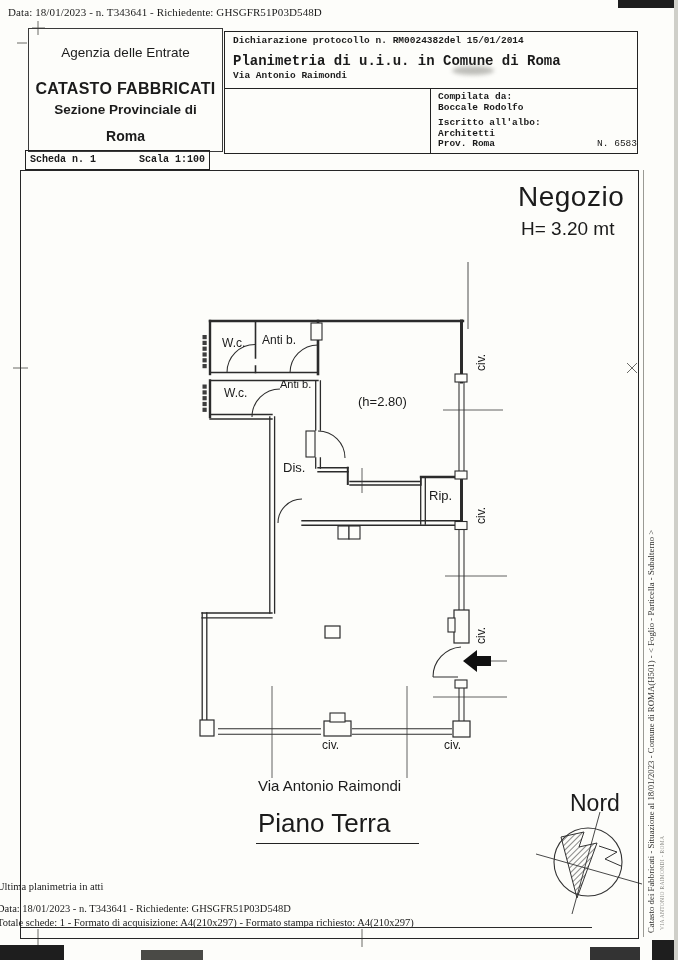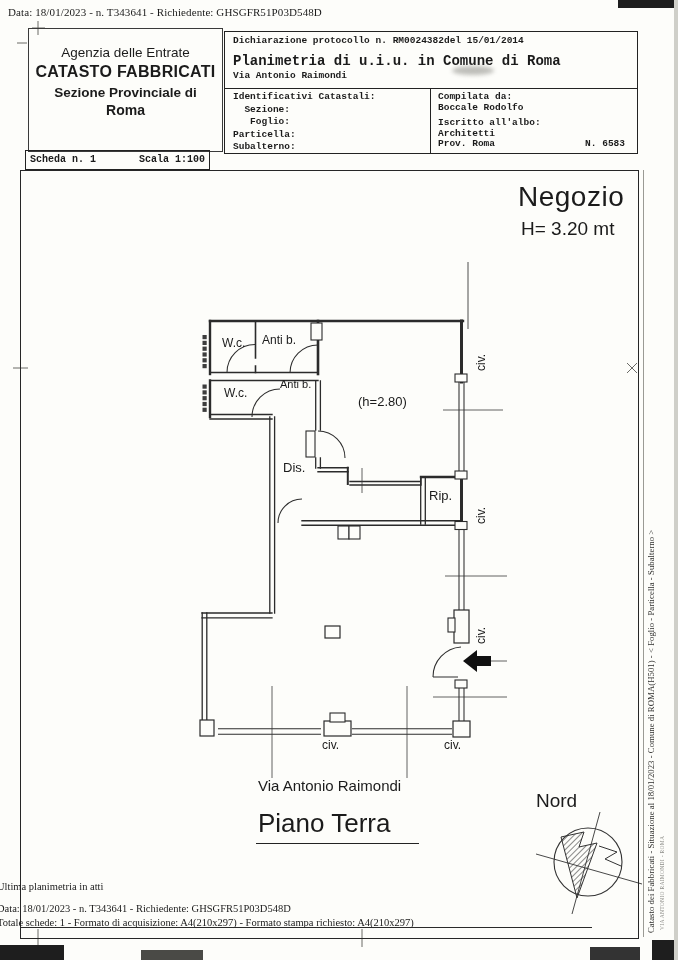--- a/index.html
+++ b/index.html
@@ -8,51 +8,51 @@
     background:#fdfdfa;font-family:"Liberation Sans",sans-serif;color:#1b1b1b;
   }
   .abs{position:absolute;}
   .serif{font-family:"Liberation Serif",serif;}
   .mono{font-family:"Liberation Mono","DejaVu Sans Mono",monospace;}
   
   .top-line{left:8px;top:6px;font-size:11px;letter-spacing:.1px;}
   
   .office-box{left:28px;top:28px;width:193px;height:122px;border:1px solid #3a3a3a;text-align:center;}
   .office-box .l1{margin-top:16px;font-size:13.5px;font-weight:normal;}
-  .office-box .l2{margin-top:3px;font-size:16px;font-weight:bold;letter-spacing:.3px;}
+  .office-box .l2{margin-top:20px;font-size:16px;font-weight:bold;letter-spacing:.3px;}
   .office-box .l3{margin-top:4px;font-size:13.5px;font-weight:bold;}
-  .office-box .l4{margin-top:2px;font-size:14px;font-weight:bold;}
+  .office-box .l4{margin-top:11px;font-size:14px;font-weight:bold;}
   
   .decl-table{left:224px;top:31px;width:412px;height:121px;border:1.5px solid #222;}
   .decl-top{position:absolute;left:0;top:0;right:0;height:56px;text-decoration:underline;}
   .decl-top .t1{position:absolute;left:8px;top:3px;font-size:9.5px;font-weight:bold;}
   .decl-top .t2{position:absolute;left:8px;top:21px;font-size:14px;font-weight:bold;}
   .decl-top .t3{position:absolute;left:8px;top:38px;font-size:9.5px;font-weight:bold;}
   .decl-div{position:absolute;left:0;top:56px;right:0;border-top:1.4px solid #222;}
   .decl-bottom{position:absolute;left:0;top:57px;right:0;bottom:0;}
   .ident{position:absolute;left:8px;top:2px;font-size:9.5px;font-weight:bold;line-height:12.5px;white-space:pre;}
   .cell-div{position:absolute;left:205px;top:0;bottom:0;border-left:1.4px solid #222;}
   .compiler{position:absolute;left:213px;top:2px;font-size:9.5px;font-weight:bold;line-height:11px;}
   .compiler .gap{height:4px;}
-  .n-right{position:absolute;right:12px;bottom:4px;font-size:9.5px;font-weight:bold;padding-left:40px;}
+  .n-right{position:absolute;right:0;bottom:4px;font-size:9.5px;font-weight:normal;padding-left:40px;}
   .prov{position:absolute;left:213px;bottom:4px;font-size:9.5px;font-weight:bold;text-align:right;}
   .smudge{left:452px;top:66px;width:42px;height:9px;background:#8a8a84;border-radius:50%;filter:blur(2px);opacity:.55;}
   
   .scheda{left:25px;top:150px;width:183px;height:18px;border:1.6px solid #222;font-size:10px;font-weight:bold;}
   .scheda .s1{position:absolute;left:4px;top:3px;}
   .scheda .s2{position:absolute;left:113px;top:3px;}
   
   .frame{left:20px;top:170px;width:617px;height:767px;border:1.7px solid #262626;}
   .frame2{left:643px;top:170px;width:0;height:767px;border-left:.8px solid #9a9a94;}
   
   .negozio{left:518px;top:181px;font-size:28px;letter-spacing:.5px;}
   .negozio-h{left:521px;top:218px;font-size:19px;}
   .street{left:258px;top:777px;font-size:15px;}
   .floor{left:256px;top:808px;font-size:26px;border-bottom:1.4px solid #222;padding:0 28px 4px 2px;}
-  .nord{left:536px;top:790px;font-size:19px;text-align:center;}
+  .nord{left:570px;top:790px;font-size:23px;text-align:center;}
   
   .rl{font-size:12px;white-space:nowrap;}
   .rl13{font-size:13px;white-space:nowrap;}
   .vciv{transform-origin:0 0;transform:rotate(-90deg);font-size:12px;white-space:nowrap;}
   
   .vside{transform-origin:0 0;transform:rotate(-90deg);white-space:nowrap;}
   .vside1{left:646px;top:933px;font-size:8.8px;color:#2e2e2c;}
   .vside2{left:659px;top:930px;font-size:5.5px;color:#8d8d88;letter-spacing:.3px;}
   
   .f1{left:-3px;top:881px;font-size:10.5px;}
@@ -207,25 +207,20 @@
 </div>
 
 <div class="abs decl-table mono">
   <div class="decl-top">
     <div class="t1">Dichiarazione protocollo n. RM0024382del  15/01/2014</div>
     <div class="t2">Planimetria di u.i.u. in Comune di Roma</div>
     <div class="t3">Via Antonio Raimondi</div>
   </div>
   <div class="decl-div"></div>
   <div class="decl-bottom">
-    <div class="ident">Identificativi Catastali:
-  Sezione:
-   Foglio:
-Particella:
-Subalterno:</div>
     <div class="cell-div"></div>
     <div class="compiler">
       <div>Compilata da:</div>
       <div>Boccale Rodolfo</div>
       <div class="gap"></div>
       <div>Iscritto all'albo:</div>
       <div>Architetti</div>
     </div>
     <div class="prov">Prov. Roma</div>
     <div class="n-right">N. 6583</div>

